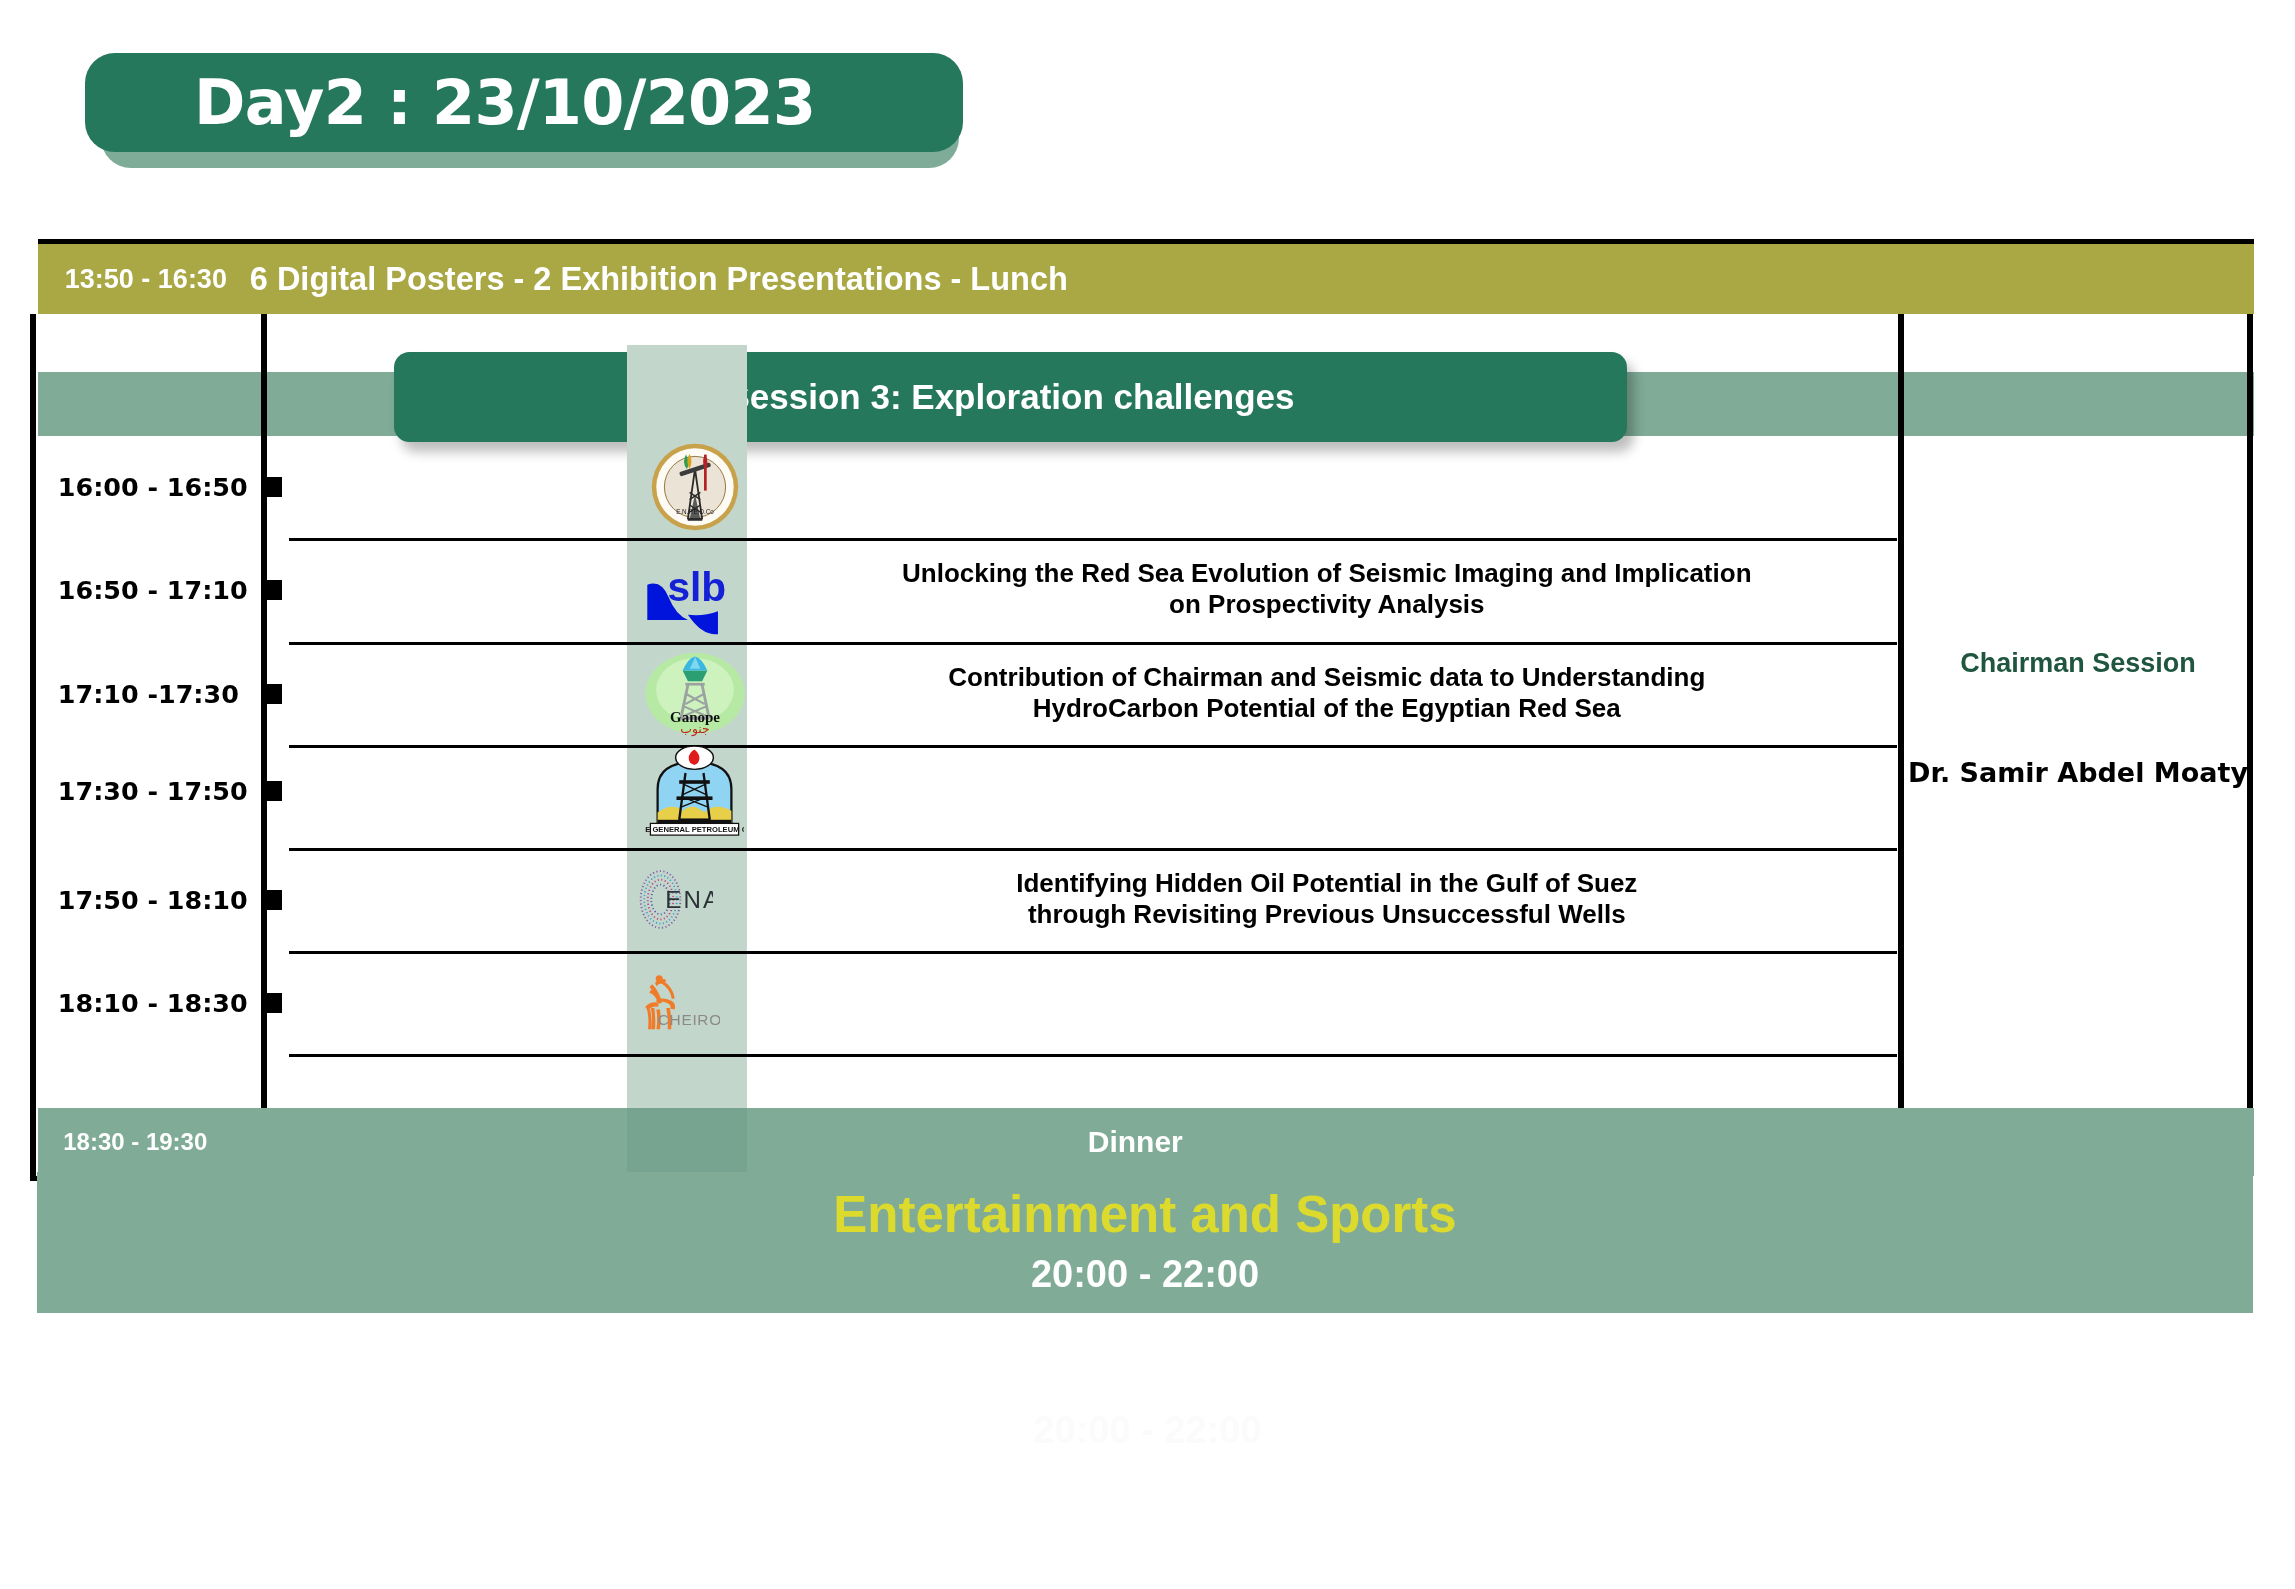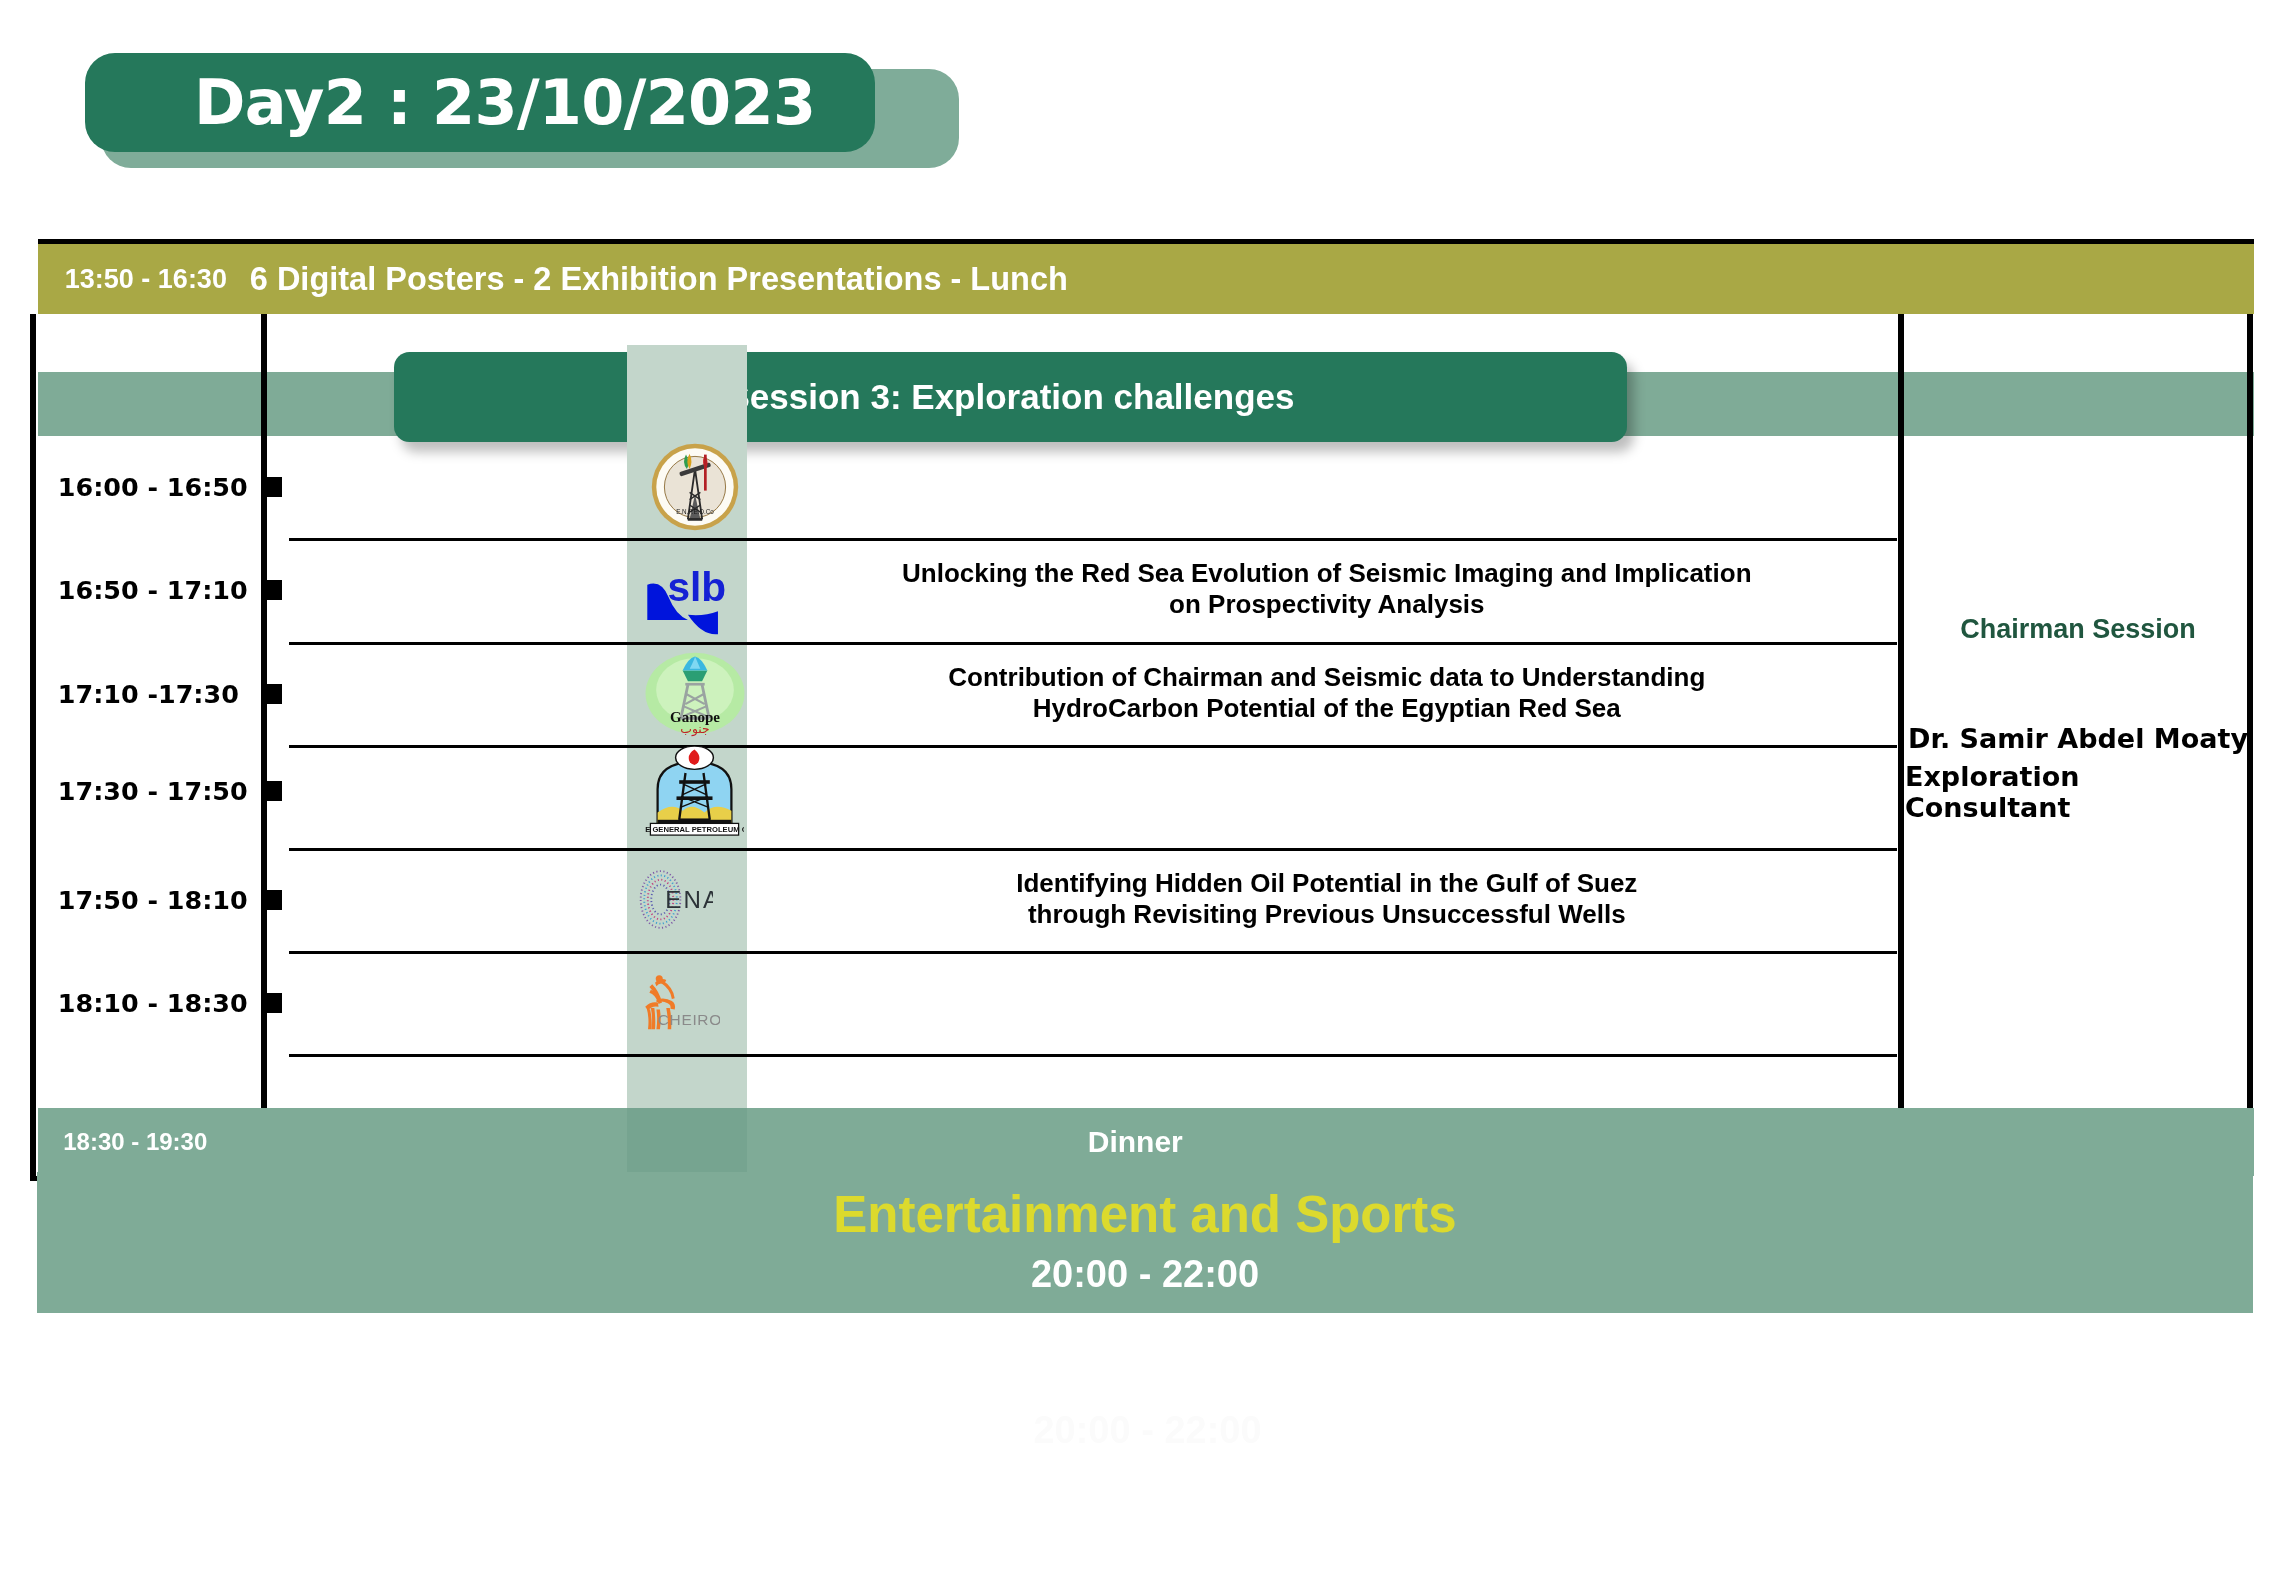--- a/index.html
+++ b/index.html
@@ -3,21 +3,21 @@
 <meta charset="utf-8">
 <style>
   html,body{margin:0;padding:0;background:#ffffff;}
   body{width:2295px;height:1589px;position:relative;overflow:hidden;
        font-family:"Liberation Sans",sans-serif;}
 
   
   #day-banner{position:absolute;left:85px;top:53px;width:858px;height:99px;}
   #day-banner .shadow{position:absolute;left:15.5px;top:15.5px;width:858px;height:99px;
       background:#7fac99;border-radius:30px;}
-  #day-banner .plate{position:absolute;left:0;top:0;width:790px;height:99px;
+  #day-banner .plate{position:absolute;left:0;top:0;width:878px;height:99px;
       background:#25785b;border-radius:30px;display:flex;align-items:center;}
   #day-banner .txt{color:#ffffff;font-size:62px;font-weight:bold;
       letter-spacing:-0.7px;padding-left:109px;white-space:nowrap;
       font-family:"DejaVu Sans",sans-serif;}
 
   
   #grid{position:absolute;left:30px;top:239px;width:2223px;height:1075px;}
   .hline{position:absolute;background:#000;height:5px;}
   .vline{position:absolute;background:#000;width:6.4px;}
   .thin-row-sep{position:absolute;left:259px;width:1608px;height:2.8px;background:#000;}
@@ -256,21 +256,20 @@
 
   <div id="dinner">
     <span class="tint"></span>
     <span class="time">18:30 - 19:30</span>
     <span class="label">Dinner</span>
   </div>
 
   <div id="chairman">
     <span class="head">Chairman Session</span>
     <span class="name">Dr. Samir Abdel Moaty</span>
-    <span class="role">Exploration  Consultant</span>
   </div>
 
 </div>
 
 <div id="footer">
   <span class="main">Entertainment and Sports</span>
   <span class="sub">20:00 - 22:00</span>
 </div>
 <div id="ghost">20:00 - 22:00</div>
 

